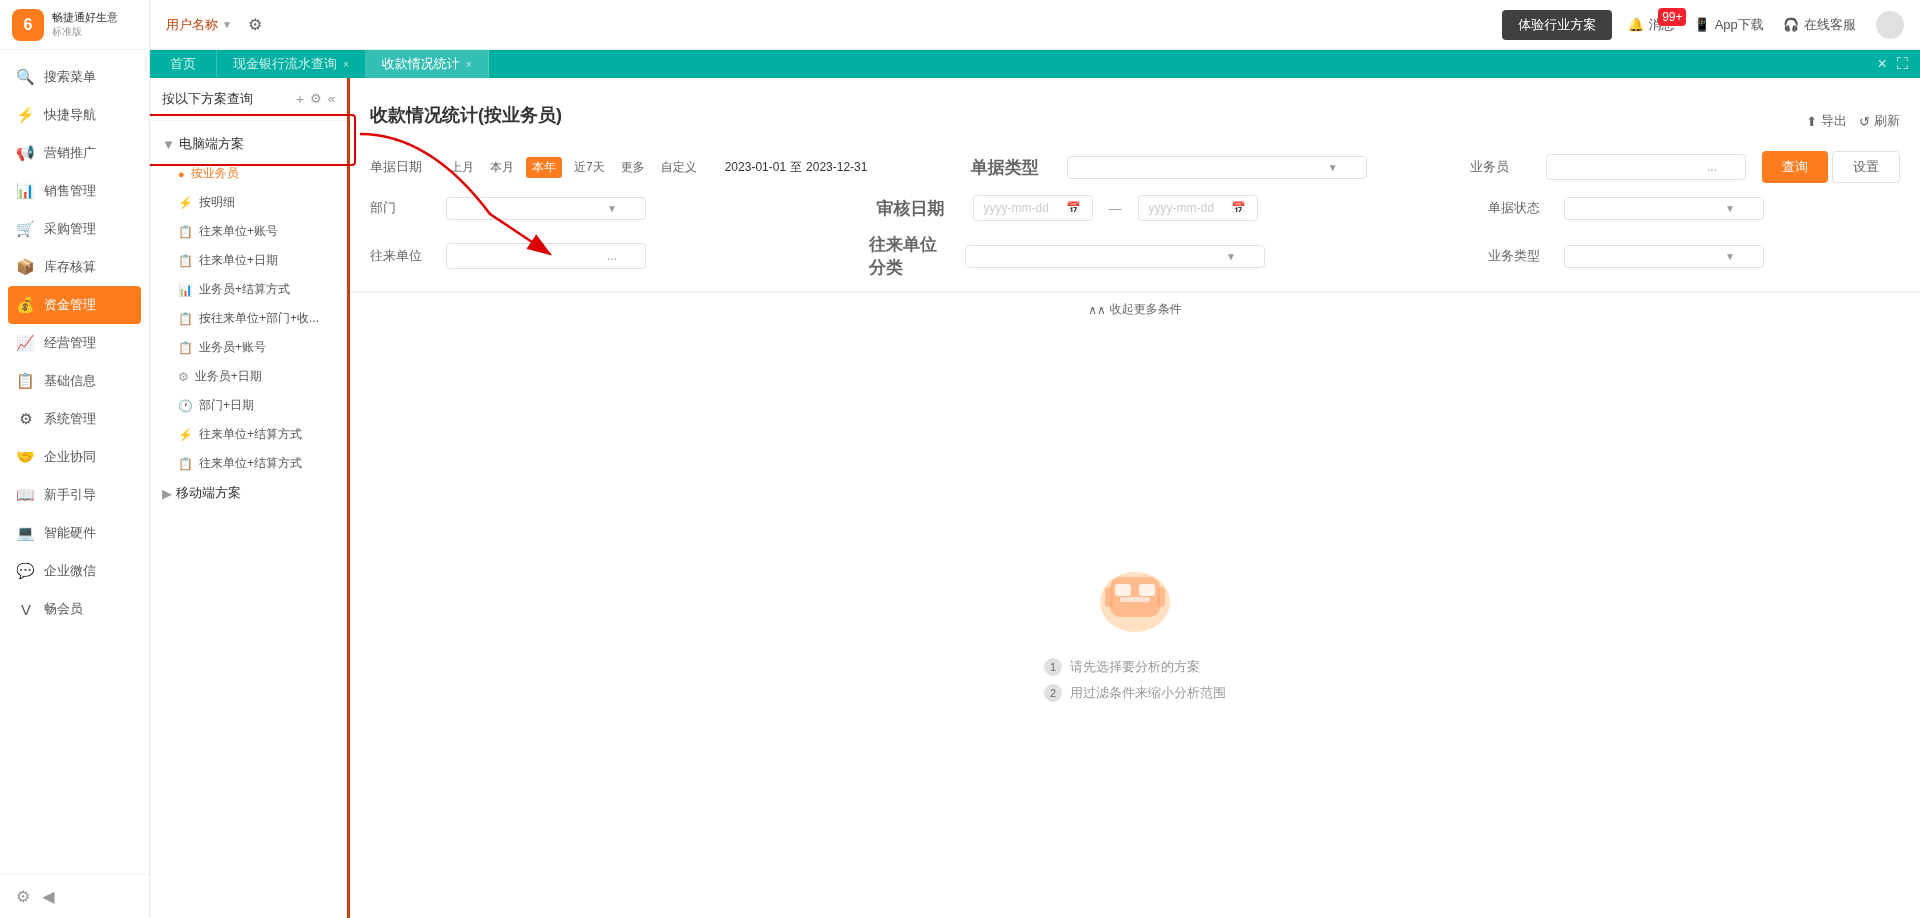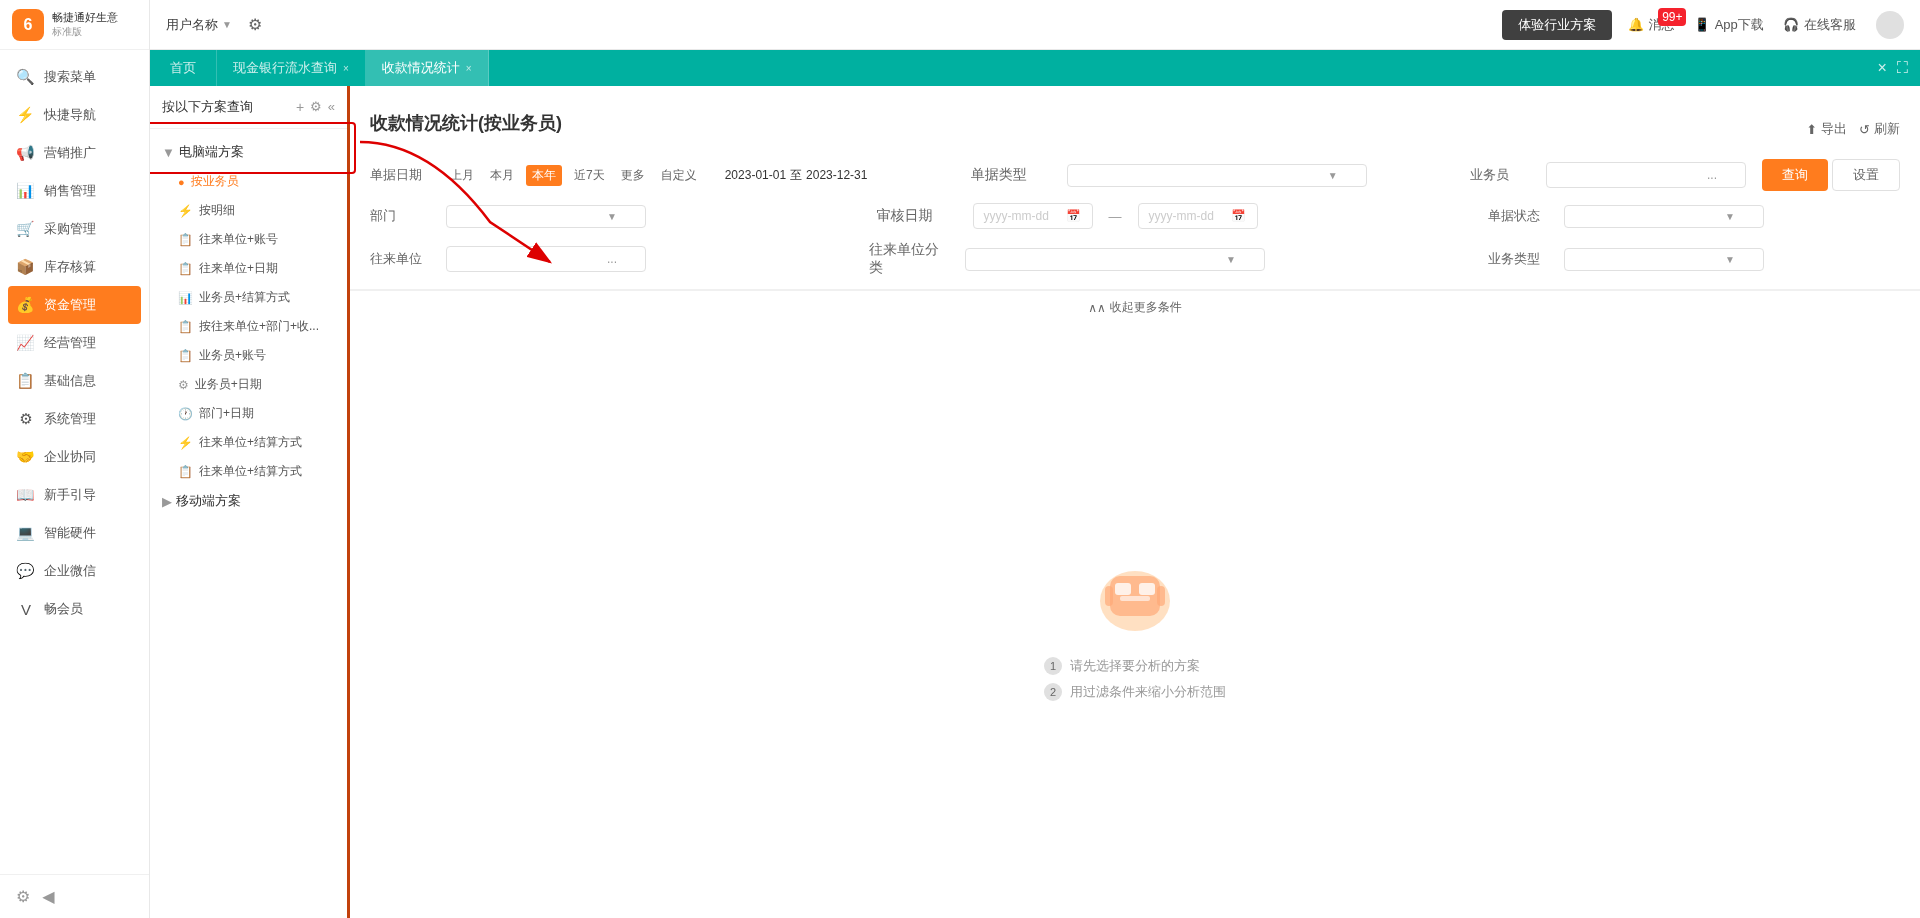--- a/index.html
+++ b/index.html
@@ -60,21 +60,21 @@
     .topbar {
       height: 50px;
       background: #fff;
       display: flex;
       align-items: center;
       padding: 0 16px;
       border-bottom: 1px solid #e8e8e8;
       gap: 16px;
     }
     .topbar-user { display: flex; align-items: center; gap: 4px; color: #333; font-size: 13px; }
-    .topbar-user-name { color: #404040; }
+    .topbar-user-name { color: #c2410c; }
     .topbar-chevron { color: #999; font-size: 10px; }
     .topbar-gear { color: #666; cursor: pointer; font-size: 16px; }
     .topbar-center { flex: 1; }
     .topbar-trial-btn {
       background: #404040;
       color: white;
       border: none;
       padding: 6px 16px;
       border-radius: 4px;
       cursor: pointer;
@@ -84,21 +84,21 @@
     .topbar-right-item { display: flex; align-items: center; gap: 4px; color: #555; cursor: pointer; font-size: 13px; position: relative; }
     .badge-99 {
       position: absolute; top: -8px; right: -12px;
       background: #f5222d; color: white; font-size: 12px;
       border-radius: 4px; padding: 1px 4px; line-height: 1.4;
     }
     .topbar-avatar { width: 28px; height: 28px; background: #e0e0e0; border-radius: 50%; }
 
     
     .tabbar {
-      height: 36px;
+      height: 28px;
       background: #00b0a0;
       display: flex;
       align-items: stretch;
     }
     .tab-item {
       display: flex; align-items: center;
       padding: 0 16px;
       color: rgba(255,255,255,0.8);
       cursor: pointer;
       font-size: 13px;
@@ -184,21 +184,21 @@
       padding: 12px 20px;
       border-bottom: 1px solid #f0f0f0;
     }
     .filter-row {
       display: flex; align-items: center;
       margin-bottom: 12px;
       gap: 16px;
     }
     .filter-row:last-child { margin-bottom: 0; }
     .filter-label { color: #666; font-size: 13px; width: 60px; flex-shrink: 0; }
-    .filter-label-wide { color: #666; font-size: 14px; width: 80px; flex-shrink: 0; }
+    .filter-label-wide { color: #666; font-size: 17px; width: 80px; flex-shrink: 0; font-weight: bold; }
     .date-tabs { display: flex; gap: 8px; align-items: center; }
     .date-tab {
       color: #666; font-size: 12px; cursor: pointer; padding: 2px 4px;
     }
     .date-tab.active {
       background: #ff7c1e; color: white; border-radius: 3px; padding: 2px 6px;
     }
     .date-range { display: flex; align-items: center; gap: 4px; color: #333; font-size: 12px; margin-left: 8px; }
     .filter-select {
       border: 1px solid #e0e0e0; border-radius: 4px;

